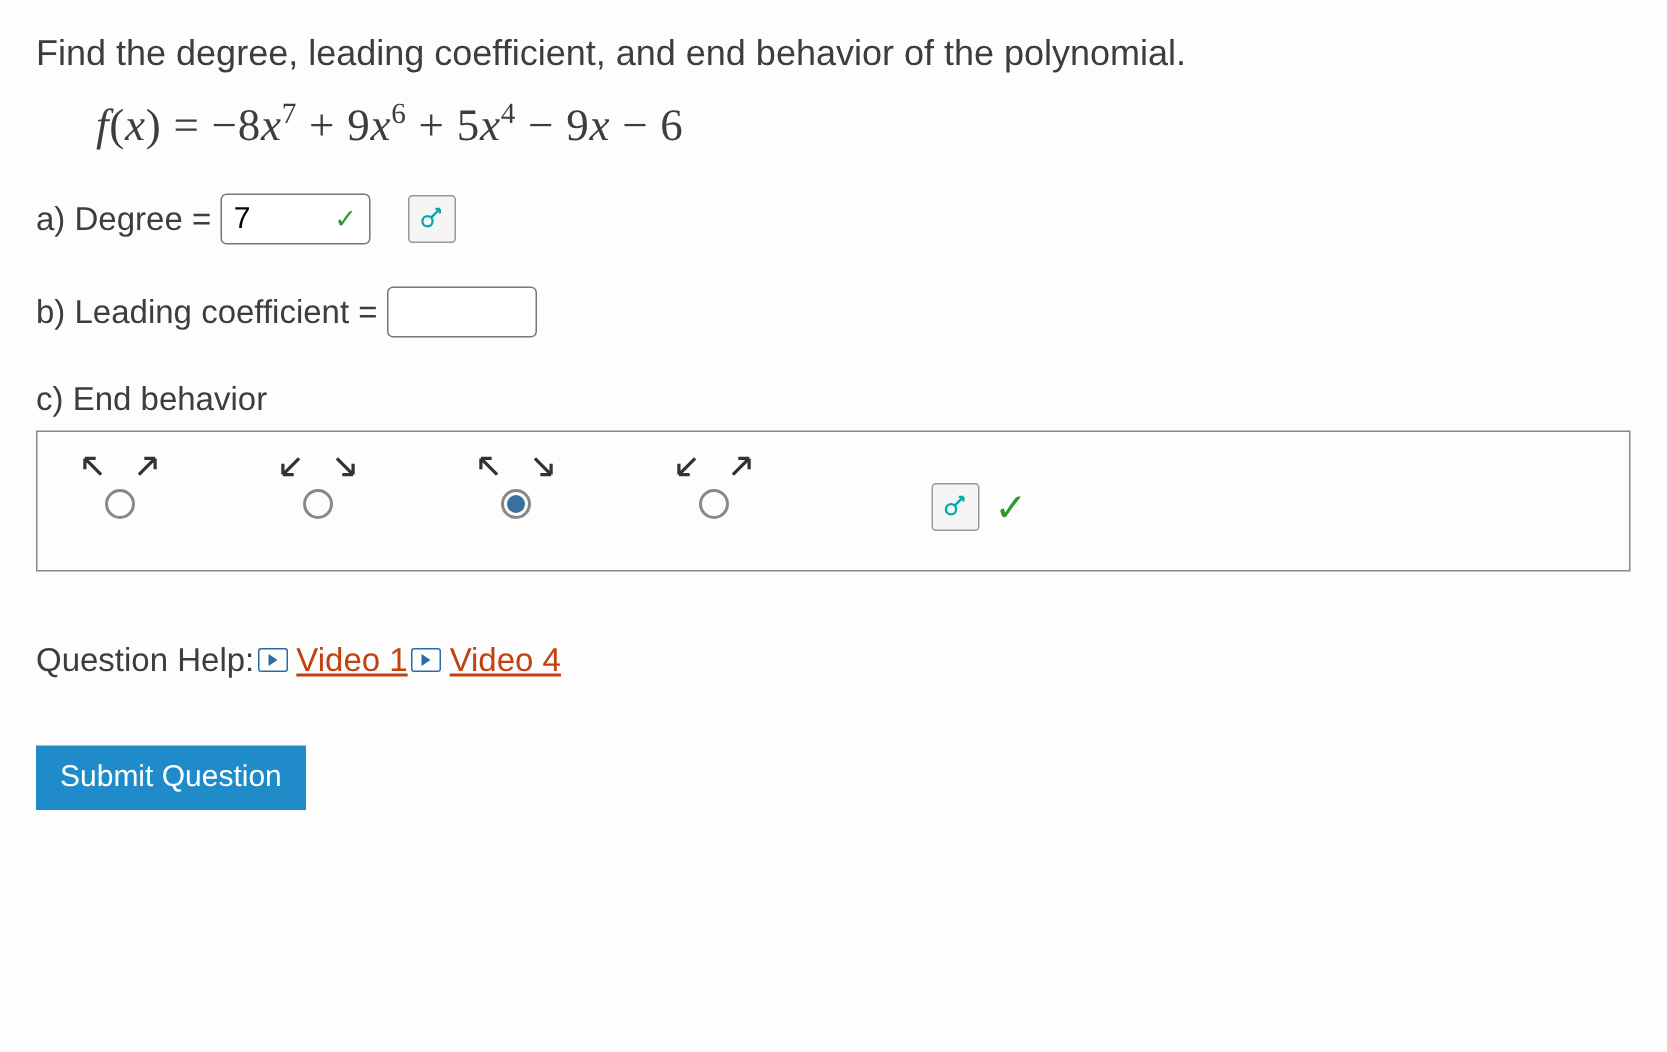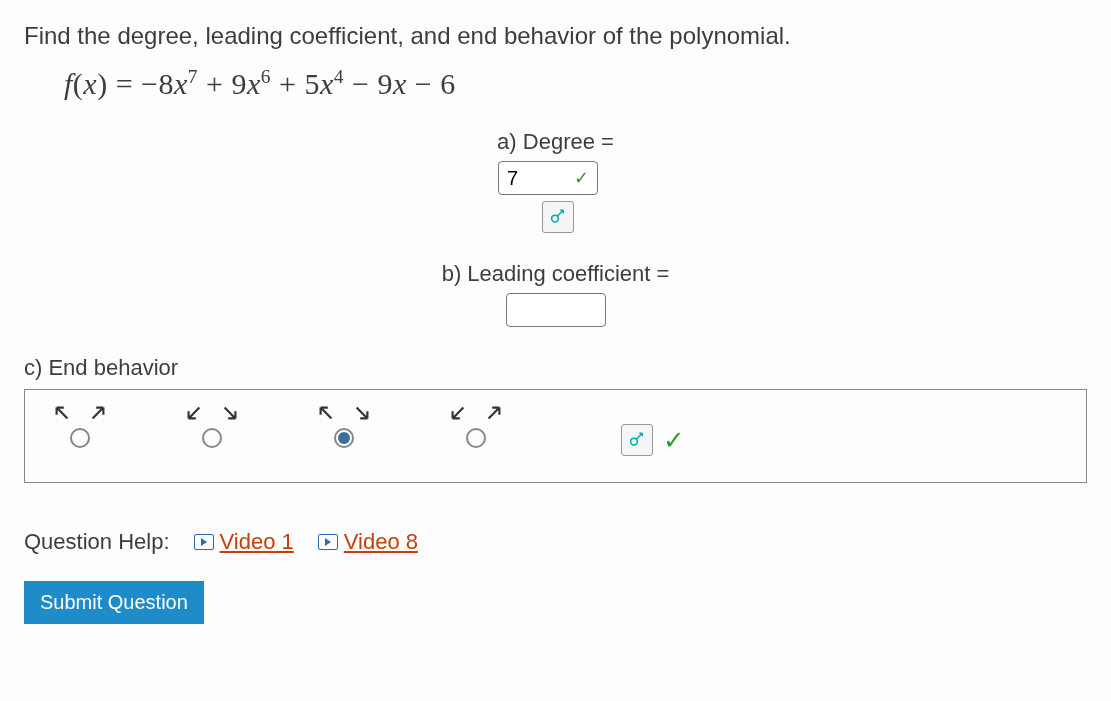--- a/index.html
+++ b/index.html
@@ -22,21 +22,20 @@
     margin: 0 0 28px 40px;
     letter-spacing: 0.5px;
   }
   .formula .fx { font-style: italic; }
   .formula sup { font-size: 0.65em; vertical-align: super; }
   .question-row {
     display: flex;
     align-items: center;
     margin-bottom: 28px;
     gap: 6px;
-    flex-direction: column;
   }
   .text-input {
     border: 1px solid #777;
     border-radius: 4px;
     height: 34px;
     width: 100px;
     font-size: 20px;
     padding: 0 8px;
     box-sizing: border-box;
     background: #fff;
@@ -111,21 +110,21 @@
     position: absolute;
     left: 592px;
     top: 34px;
   }
   .eb-feedback .check { position: static; margin: 0 0 0 4px; font-size: 26px;}
   .help-row {
     margin-top: 46px;
     font-size: 22px;
     display: flex;
     align-items: center;
-    gap: 24px;
+    gap: 2px;
     text-align: right;
   }
   .video-link {
     color: #c2410c;
     display: inline-flex;
     align-items: center;
     gap: 6px;
     cursor: pointer;
     text-decoration: underline;
   }
@@ -137,21 +136,21 @@
     align-items: center;
     justify-content: center;
   }
   .play-icon::before {
     content: "";
     border-left: 6px solid #2f6aa8;
     border-top: 4px solid transparent;
     border-bottom: 4px solid transparent;
   }
   .submit-btn {
-    margin-top: 26px;
+    margin-top: 44px;
     background: #1f8bc9;
     color: #fff;
     border: none;
     padding: 10px 16px;
     font-size: 20px;
     cursor: pointer;
   }
   .arrow-svg { width: 18px; height: 18px; }
 </style>
 </head>
@@ -255,20 +254,20 @@
 </div>
 
 <div class="help-row">
   <span>Question Help:</span>
   <span class="video-link">
     <span class="play-icon"></span>
     <span>Video 1</span>
   </span>
   <span class="video-link">
     <span class="play-icon"></span>
-    <span>Video 8</span>
+    <span>Video 4</span>
   </span>
 </div>
 
 <button class="submit-btn">Submit Question</button>
 
 
 
 
 </body></html>

